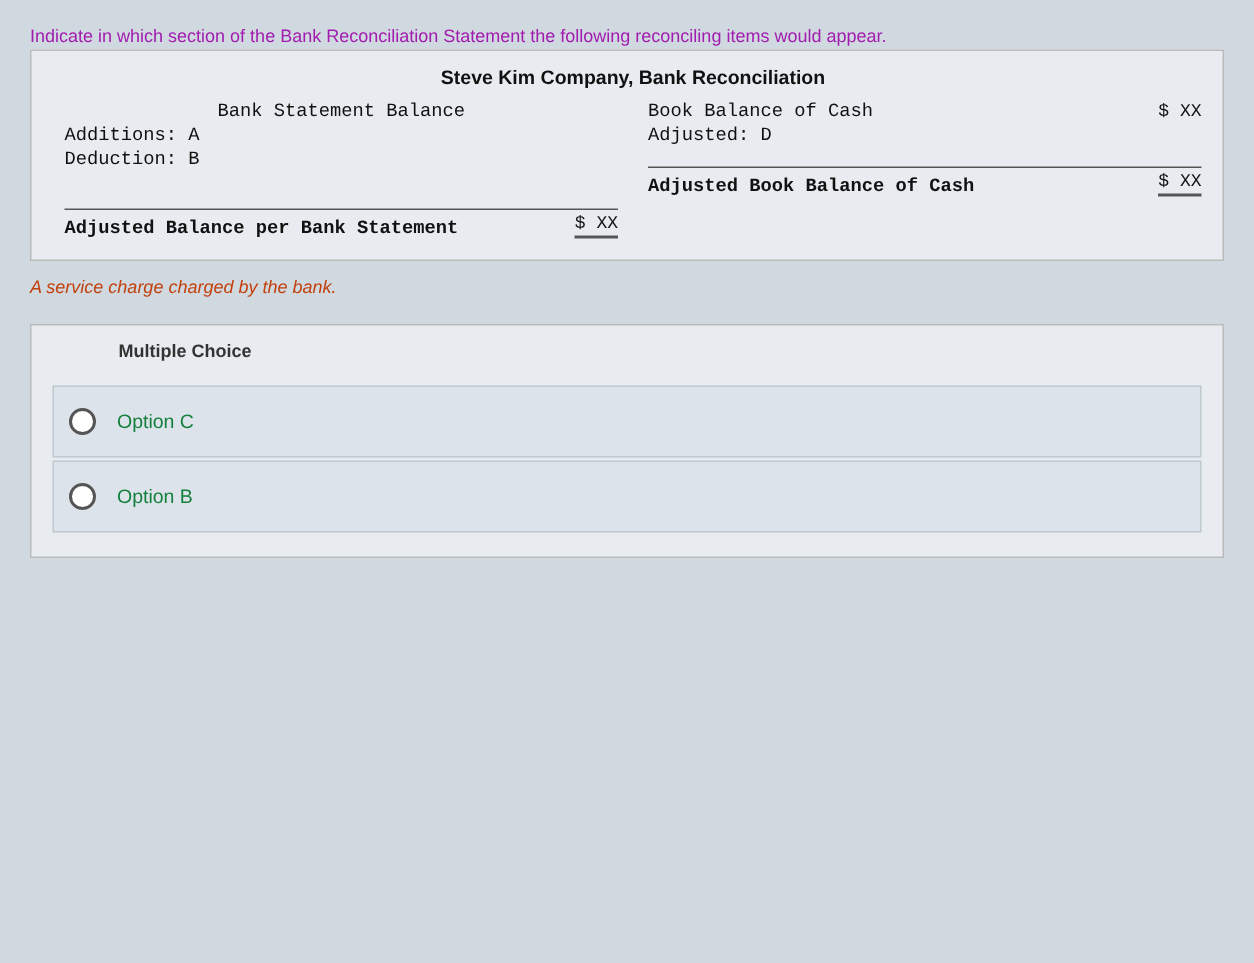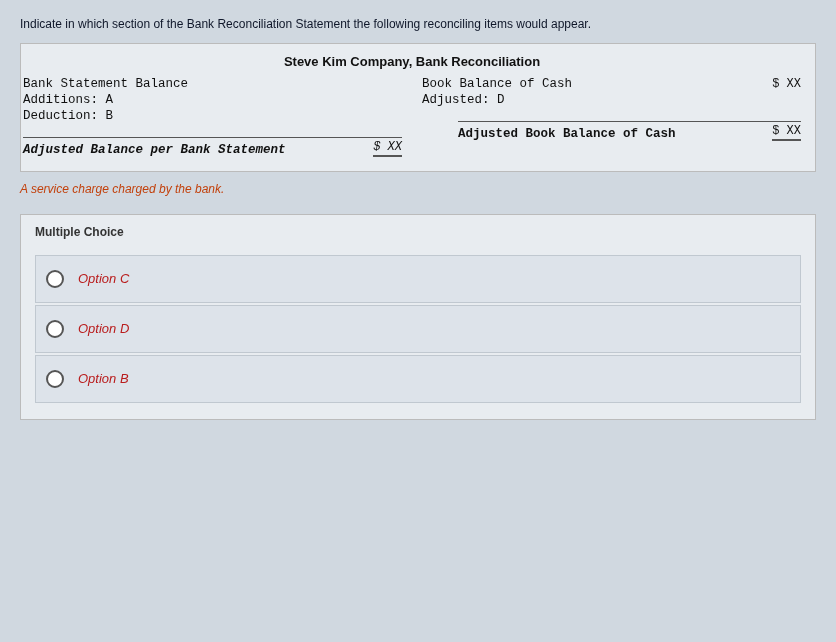--- a/index.html
+++ b/index.html
@@ -13,29 +13,29 @@
       background-color: #d0d8e0;
       width: 836px;
       min-height: 642px;
       padding: 16px 20px;
       font-size: 13px;
       color: #111;
     }
 
     .instruction {
       font-size: 12px;
-      color: #0f172a;
-      margin-bottom: 10px;
+      color: #a21caf;
+      margin-bottom: 0;
       line-height: 1.4;
     }
 
     .reconciliation-table {
       background-color: #e8ecf0;
       border: 1px solid #bbb;
-      padding: 10px 14px 14px 2px;
+      padding: 10px 14px 14px 22px;
       margin-bottom: 10px;
       width: 100%;
     }
 
     .table-title {
       text-align: center;
       font-size: 13px;
       font-weight: bold;
       margin-bottom: 8px;
       color: #111;
@@ -43,20 +43,21 @@
 
     .two-columns {
       display: flex;
       gap: 0;
       width: 100%;
     }
 
     .col-left {
       flex: 1;
       padding-right: 10px;
+      text-align: center;
     }
 
     .col-right {
       flex: 1;
       padding-left: 10px;
       border-left: none;
     }
 
     .col-left .row,
     .col-right .row {
@@ -87,20 +88,21 @@
       border: 1px solid #bbb;
       padding: 10px 14px 14px 14px;
       width: 100%;
     }
 
     .multiple-choice-label {
       font-size: 12px;
       font-weight: bold;
       color: #333;
       margin-bottom: 16px;
+      margin-left: 44px;
     }
 
     .option-row {
       display: flex;
       align-items: center;
       padding: 14px 10px;
       margin-bottom: 2px;
       background-color: #dde3ea;
       border: 1px solid #c0c8d0;
       cursor: pointer;
@@ -114,80 +116,75 @@
       background-color: #fff;
       margin-right: 14px;
       flex-shrink: 0;
       display: flex;
       align-items: center;
       justify-content: center;
     }
 
     .option-label {
       font-size: 13px;
-      color: #b91c1c;
-      font-style: italic;
+      color: #15803d;
     }
   </style>
 </head>
 <body>
 
 <p class="instruction">Indicate in which section of the Bank Reconciliation Statement the following reconciling items would appear.</p>
 
 <div class="reconciliation-table">
   <div class="table-title">Steve Kim Company, Bank Reconciliation</div>
   <div class="two-columns">
 
     <div class="col-left">
       <div class="section-label">Bank Statement Balance</div>
       <div class="row">
         <span>Additions: A</span>
       </div>
       <div class="row">
         <span>Deduction: B</span>
       </div>
-      <div style="margin-top: 14px; font-style: italic;">
+      <div style="margin-top: 26px;">
         <div style="display:flex; justify-content:space-between; align-items:flex-end; border-top: 1px solid #555; padding-top:2px;">
           <span style="font-family:'Courier New',monospace; font-size:12.5px; font-weight:bold;">Adjusted Balance per Bank Statement</span>
           <span style="font-family:'Courier New',monospace; font-size:12px; border-bottom:2px solid #555; padding-bottom:1px;">$ XX</span>
         </div>
       </div>
     </div>
 
     <div class="col-right">
       <div style="display:flex; justify-content:space-between; align-items:flex-end; margin-bottom:2px;">
         <span style="font-family:'Courier New',monospace; font-size:12.5px;">Book Balance of Cash</span>
         <span style="font-family:'Courier New',monospace; font-size:12px;">$ XX</span>
       </div>
       <div class="row">
         <span>Adjusted: D</span>
       </div>
       <div style="margin-top: 14px;">
-        <div style="display:flex; justify-content:space-between; align-items:flex-end; border-top: 1px solid #555; padding-top:2px;margin-left:36px;">
+        <div style="display:flex; justify-content:space-between; align-items:flex-end; border-top: 1px solid #555; padding-top:2px;">
           <span style="font-family:'Courier New',monospace; font-size:12.5px; font-weight:bold;">Adjusted Book Balance of Cash</span>
           <span style="font-family:'Courier New',monospace; font-size:12px; border-bottom:2px solid #555; padding-bottom:1px;">$ XX</span>
         </div>
       </div>
     </div>
   </div>
 </div>
 
 <p class="service-charge-text">A service charge charged by the bank.</p>
 
 <div class="multiple-choice-section">
   <div class="multiple-choice-label">Multiple Choice</div>
 
   <div class="option-row">
     <div class="radio-circle"></div>
     <span class="option-label">Option C</span>
   </div>
 
-  <div class="option-row">
-    <div class="radio-circle"></div>
-    <span class="option-label">Option D</span>
-  </div>
 
 
   <div class="option-row">
     <div class="radio-circle"></div>
     <span class="option-label">Option B</span>
   </div>
 </div>
 
 </body></html>

